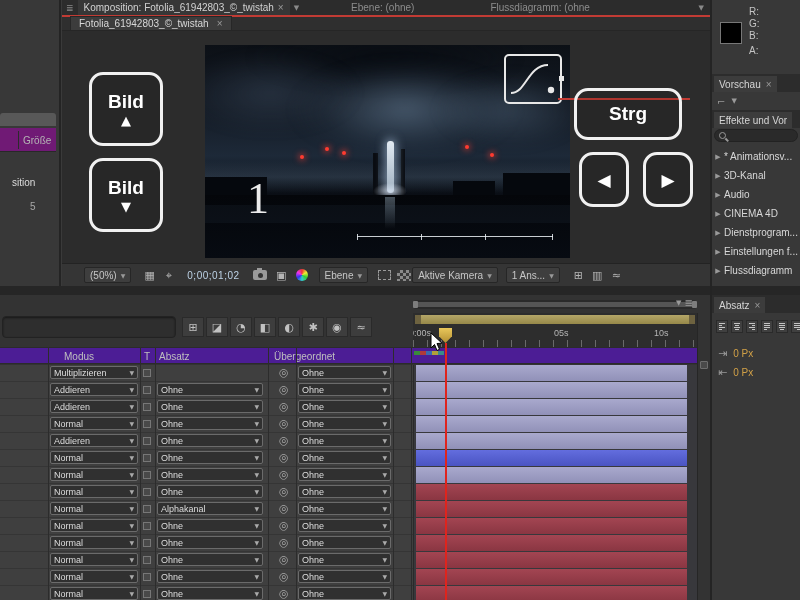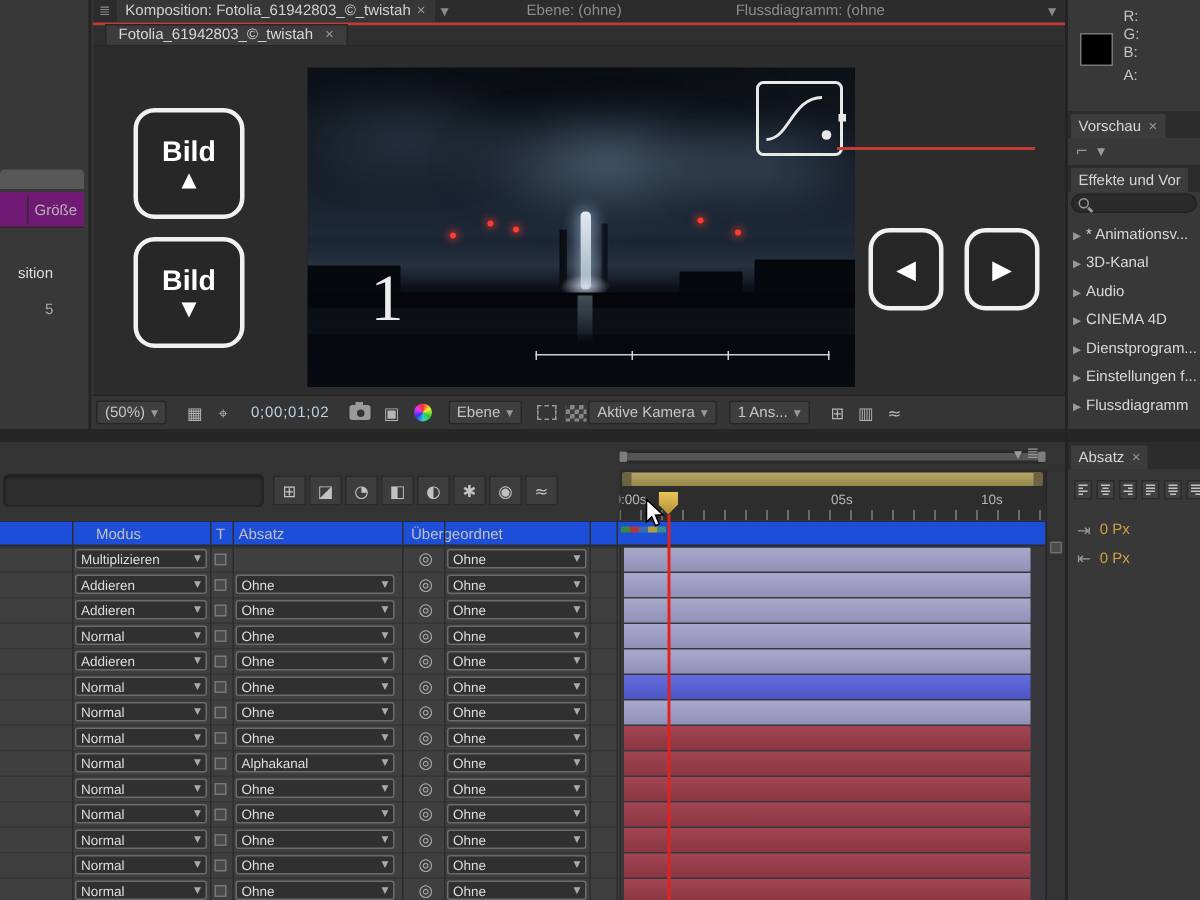--- a/index.html
+++ b/index.html
@@ -121,21 +121,21 @@
 #tl-panelmenu{position:absolute;left:676px;top:2px;color:#9a9a9a;display:flex;gap:3px;align-items:center}
 #tl-field{position:absolute;left:2px;top:21px;width:174px;height:22px;background:#2e2e2e;border:1px solid #222;border-radius:4px;box-shadow:inset 0 1px 2px rgba(0,0,0,.5)}
 #tl-icons{position:absolute;left:182px;top:22px;display:flex;gap:2px}
 .tli{width:22px;height:20px;display:flex;align-items:center;justify-content:center;background:#3d3d3d;border:1px solid #2a2a2a;color:#c2c2c2;font-size:11px}
 #tl-ruler{position:absolute;left:413px;top:18px;width:284px;height:34px;background:#2d2d2d;overflow:hidden}
 #work-area{position:absolute;left:2px;top:2px;width:280px;height:9px;background:linear-gradient(#b5a768,#968849);border-radius:2px}
 #work-area::before,#work-area::after{content:"";position:absolute;top:0;width:6px;height:9px;background:#6e6340}
 #work-area::before{left:0}#work-area::after{right:0}
 .rlbl{position:absolute;top:15px;color:#b5b5b5;font-size:9px}
 #tl-ticks{position:absolute;left:0;bottom:0;width:100%;height:7px;background:repeating-linear-gradient(90deg,#6a6a6a 0 1px,transparent 1px 14px)}
-#tl-colhead{position:absolute;left:0;top:52px;width:710px;height:17px;background:#1d4ed8;border-top:1px solid #2b2b2b;border-bottom:1px solid #2b2b2b;color:#bfbfbf}
+#tl-colhead{position:absolute;left:0;top:52px;width:710px;height:17px;background:#4c1d95;border-top:1px solid #2b2b2b;border-bottom:1px solid #2b2b2b;color:#bfbfbf}
 #tl-colhead span{position:absolute;top:3px}
 #minimap{position:absolute;left:414px;top:10px;display:flex;height:4px}
 #minimap i{width:6px;height:4px}
 #tl-rows{position:absolute;left:0;top:70px;width:697px;height:235px;overflow:hidden}
 .tl-row{position:relative;height:17px;background:#3f3f3f;border-bottom:1px solid #353535}
 .dd{position:absolute;top:1px;height:13px;background:#303030;border:1px solid #6b6b6b;border-radius:2px;color:#ddd;display:flex;align-items:center;justify-content:space-between;padding:0 3px;font-size:9px;white-space:nowrap;overflow:hidden}
 .mode-dd{left:50px;width:88px}
 .matte-dd{left:157px;width:106px}
 .parent-dd{left:298px;width:93px}
 .dda{font-size:6px;color:#aaa;margin-left:3px}
@@ -233,26 +233,29 @@
 
       <div class="key key-col" id="key-bild-up">
         <span class="klabel">Bild</span>
         <span class="tri g">▲</span>
       </div>
       <div class="key key-col" id="key-bild-down">
         <span class="klabel">Bild</span>
         <span class="tri g">▼</span>
       </div>
       <div id="red-underline"></div>
+      <div class="key" id="key-strg">
+        <span class="klabel">Strg</span>
+      </div>
       <div class="key g" id="key-left">◀</div>
       <div class="key g" id="key-right">▶</div>
     </div>
 
     <div id="comp-toolbar">
-      <div class="tb-dd" style="margin-left:2px">
+      <div class="tb-dd" style="margin-left:22px">
         <span>(50%)</span>
         <span class="dd-a g">▼</span>
       </div>
       <span class="tb-i g" style="margin-left:10px">▦</span>
       <span class="tb-i g" style="margin-left:2px">⌖</span>
       <span id="tb-timecode" style="margin-left:10px">0;00;01;02</span>
       <span class="tb-i" style="margin-left:12px">
           <span class="cam"></span>
         </span>
       <span class="tb-i g" style="margin-left:4px">▣</span>

